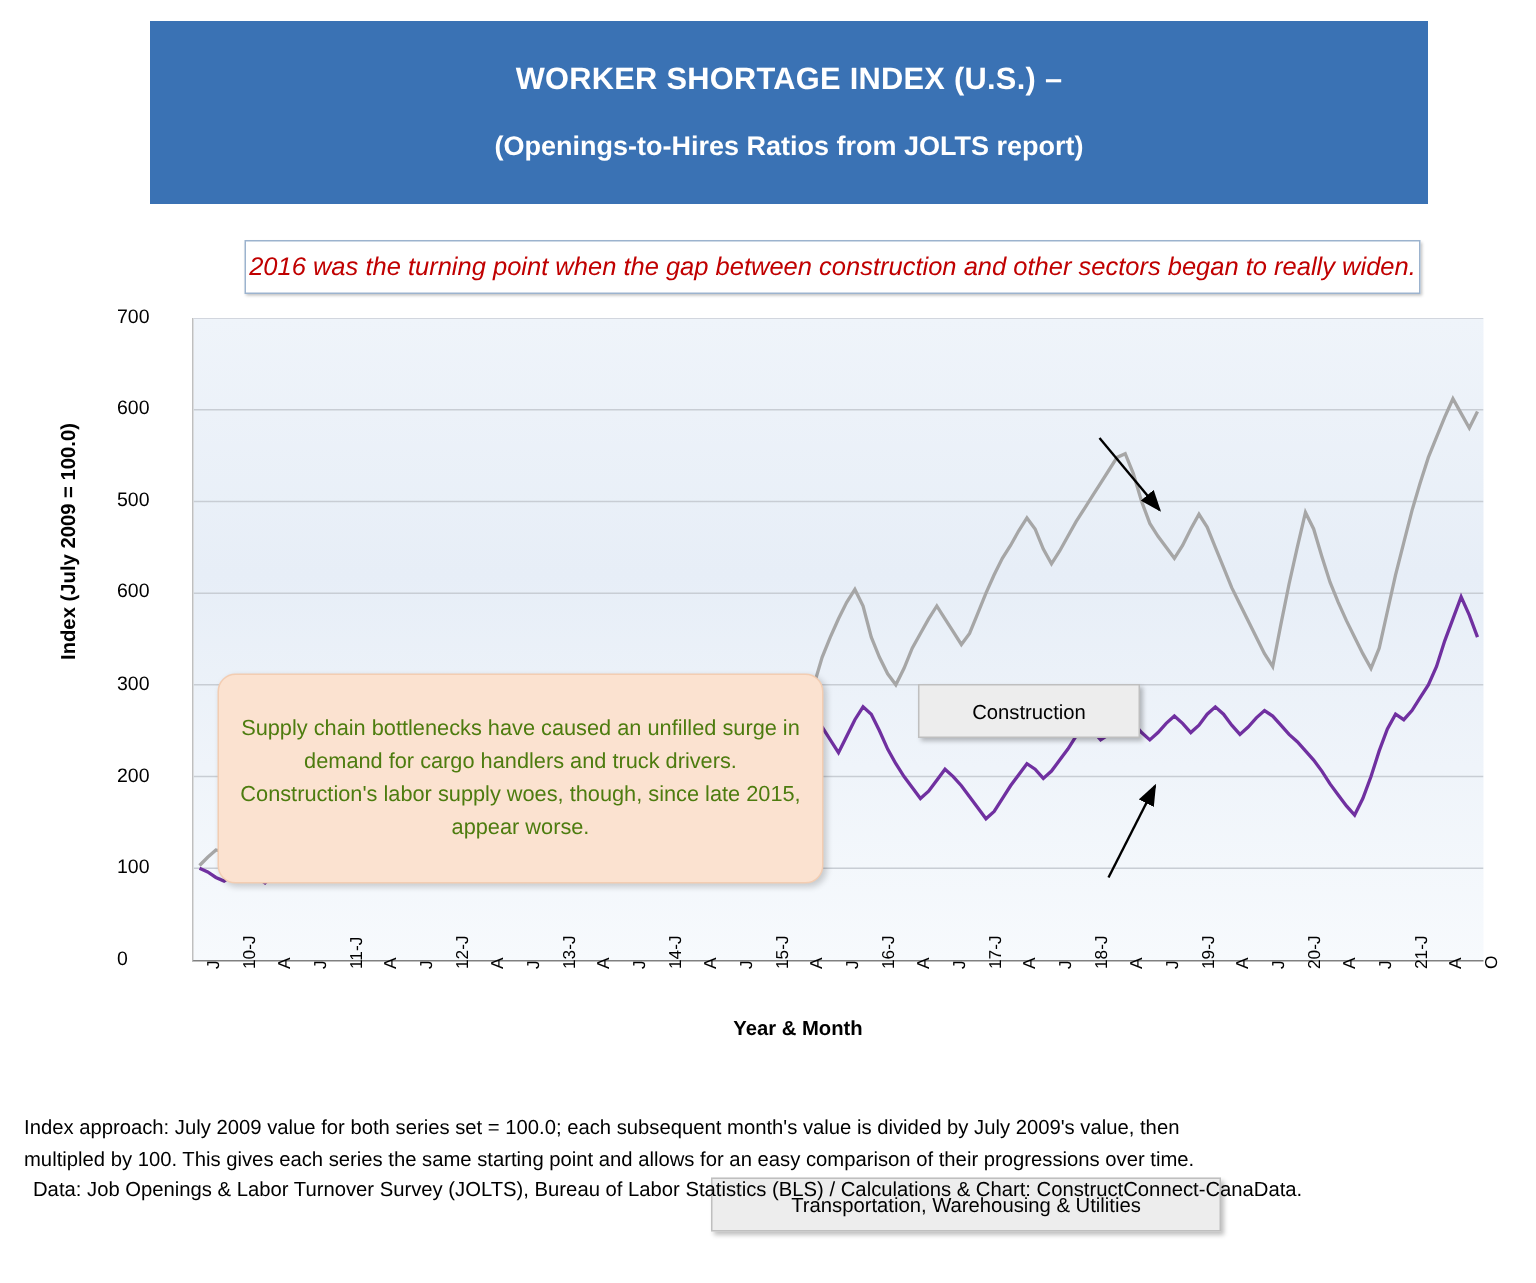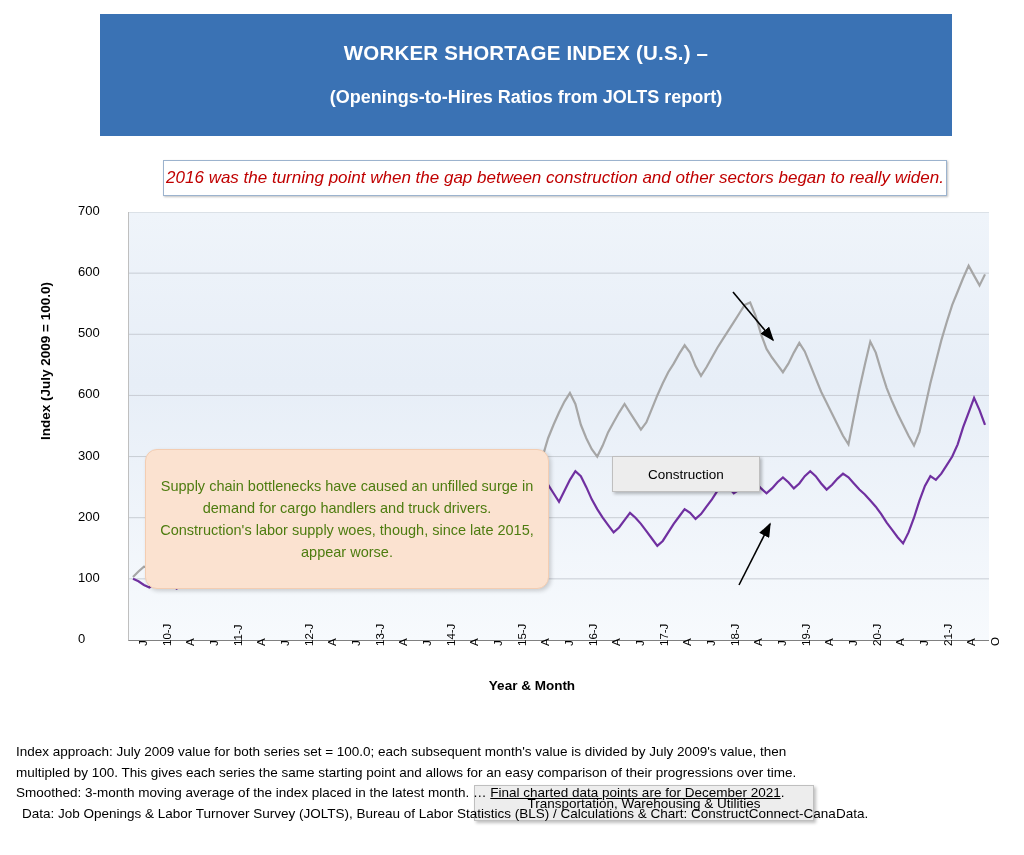--- a/index.html
+++ b/index.html
@@ -302,15 +302,14 @@
     <span>Construction</span>
   </div>
   <div class="series-label" id="twu-label">
     <span>Transportation, Warehousing &amp; Utilities</span>
   </div>
 </div>
 
 <div id="footnotes">
   <span class="fn-line">Index approach: July 2009 value for both series set = 100.0; each subsequent month's value is divided by July 2009's value, then</span>
   <span class="fn-line">multipled by 100. This gives each series the same starting point and allows for an easy comparison of their progressions over time.</span>
-  <span class="fn-line"><span>Smoothed: 3-month moving average of the index placed in the latest month. … </span><span class="underline">Final charted data points are for December 2021</span><span>.</span></span>
   <span class="fn-line fn-data">Data: Job Openings &amp; Labor Turnover Survey (JOLTS), Bureau of Labor Statistics (BLS) / Calculations &amp; Chart: ConstructConnect-CanaData.</span>
 </div>
 
 </body></html>

